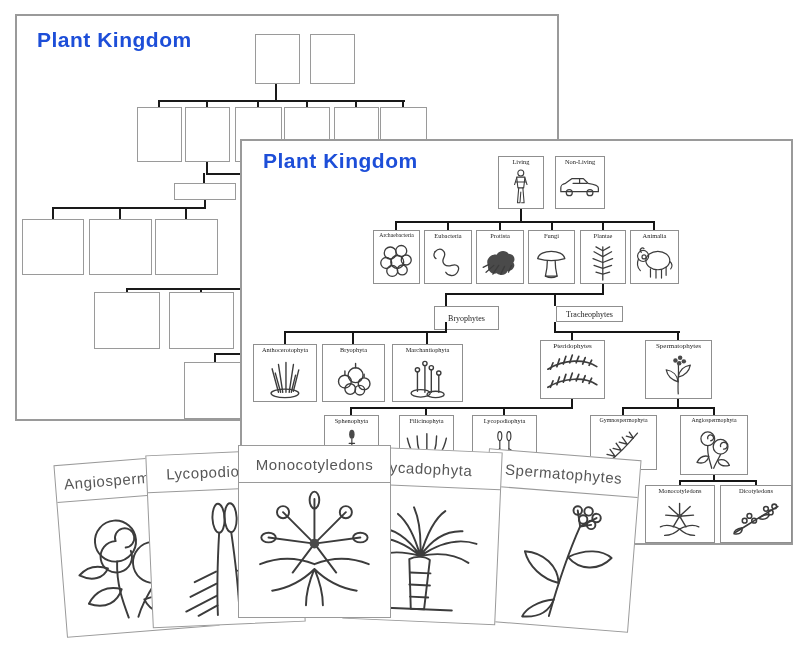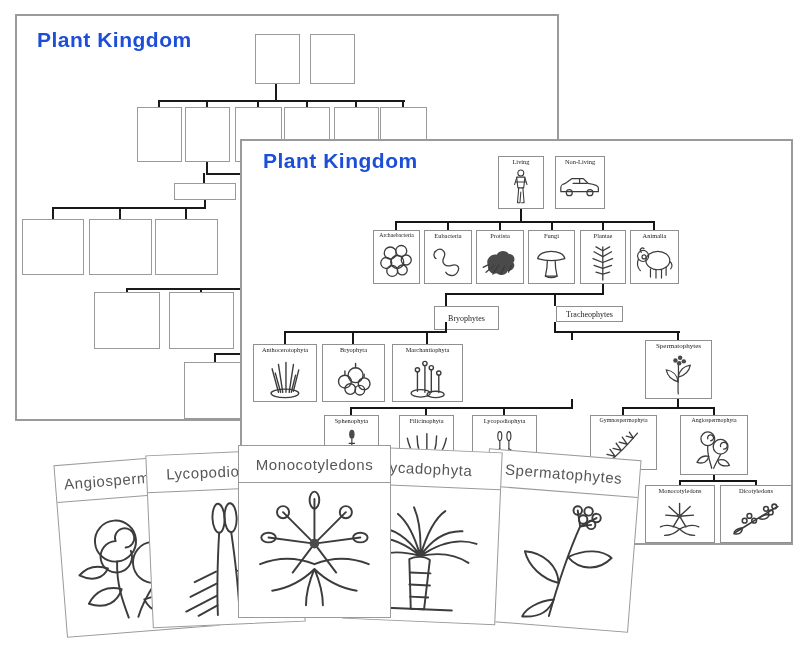--- a/index.html
+++ b/index.html
@@ -237,20 +237,31 @@
             <circle cx="31" cy="16" r="2"></circle>
           </svg>
         </span>
     </div>
 
     <div class="v" style="left:312px;top:181px;height:9px;"></div>
     <div class="h" style="left:312px;top:190px;width:126px;"></div>
     <div class="v" style="left:329px;top:190px;height:9px;"></div>
     <div class="v" style="left:435px;top:190px;height:9px;"></div>
 
+    <div class="tbox" style="left:298px;top:199px;width:65px;height:59px;">
+      <span class="lbl" style="font-size:7px">Pteridophytes</span>
+      <span class="ill">
+          <svg viewBox="0 0 44 32">
+            <path d="M3 12C16 4 32 4 41 10"></path>
+            <path d="M5 12l2-5 M10 10l2-6 M15 8l2-6 M20 7l2-6 M25 7l2-5 M30 8l2-5 M35 9l2-4"></path>
+            <path d="M3 26C16 18 32 18 41 24"></path>
+            <path d="M5 26l2-5 M10 24l2-6 M15 22l2-6 M20 21l2-6 M25 21l2-5 M30 22l2-5 M35 23l2-4"></path>
+          </svg>
+        </span>
+    </div>
     <div class="tbox" style="left:403px;top:199px;width:67px;height:59px;">
       <span class="lbl" style="font-size:7px">Spermatophytes</span>
       <span class="ill">
           <svg viewBox="0 0 40 46">
             <path d="M20 44C19 33 21 22 20 12"></path>
             <path d="M20 31c-8-2-12-8-13-13 7 1 12 6 13 13z"></path>
             <path d="M20 26c8-2 12-8 13-13-7 1-12 6-13 13z"></path>
             <circle style="fill:#4a4a4a;stroke:none" cx="17" cy="8" r="2.4"></circle>
             <circle style="fill:#4a4a4a;stroke:none" cx="22" cy="5" r="2.4"></circle>
             <circle style="fill:#4a4a4a;stroke:none" cx="26" cy="9" r="2.4"></circle>

